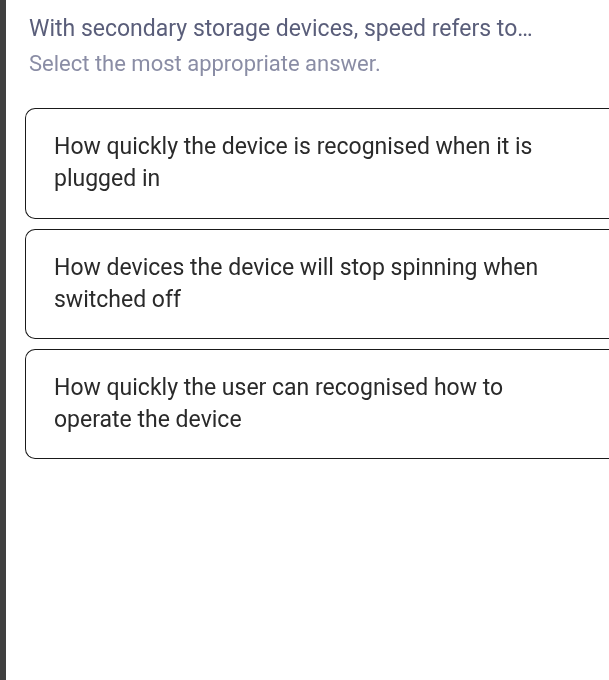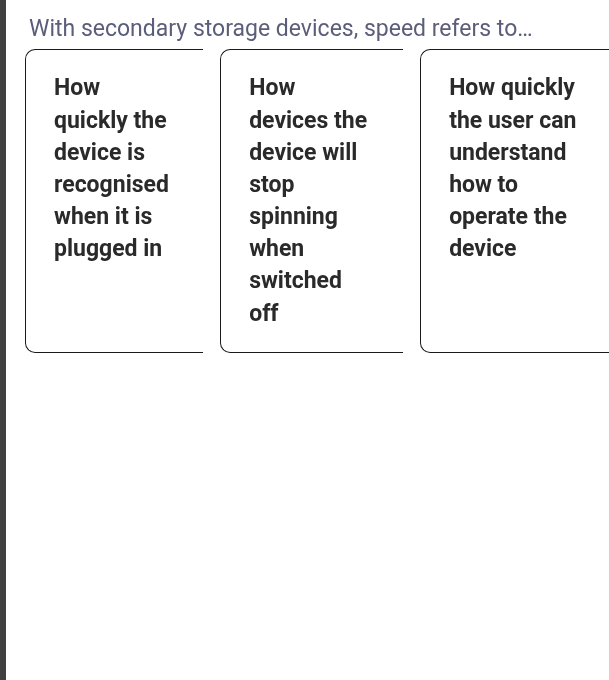--- a/index.html
+++ b/index.html
@@ -27,48 +27,48 @@
       padding-right: 30px;
     }
     .instruction-text {
       color: #8a8da5;
       font-size: 22px;
       line-height: 1.4;
       margin-bottom: 28px;
     }
     .options {
       display: flex;
-      flex-direction: row;
-      gap: 17px;
+      flex-direction: column;
+      gap: 10px;
       margin-left: -4px;
-      font-weight: bold;
     }
     .option {
       border: 1.5px solid #1a1a1a;
       border-radius: 10px;
       padding: 22px 28px;
       font-size: 23px;
       color: #2a2a2a;
       line-height: 1.4;
       cursor: pointer;
       background: #ffffff;
       border-right: none;
       border-top-right-radius: 0;
       border-bottom-right-radius: 0;
     }
   </style>
 </head>
 <body>
 
 <div class="container">
   <div class="question-text">With secondary storage devices, speed refers to…</div>
+  <div class="instruction-text">Select the most appropriate answer.</div>
   <div class="options">
     <div class="option">
       <span>How quickly the device is recognised when it is plugged in</span>
     </div>
     <div class="option">
       <span>How devices the device will stop spinning when switched off</span>
     </div>
     <div class="option">
-      <span>How quickly the user can understand how to operate the device</span>
+      <span>How quickly the user can recognised how to operate the device</span>
     </div>
   </div>
 </div>
 
 </body></html>

